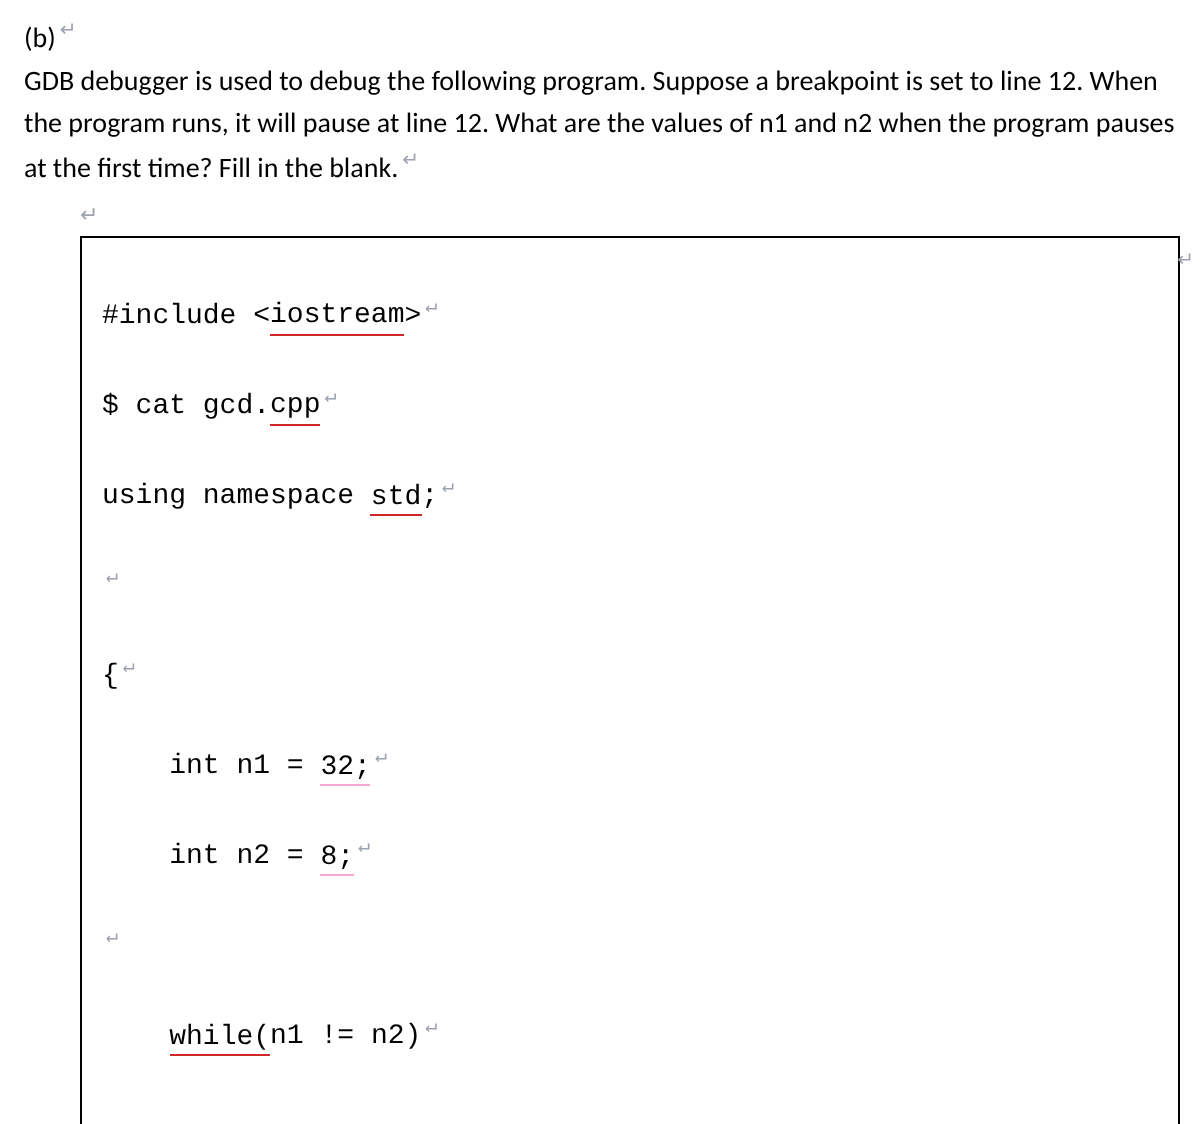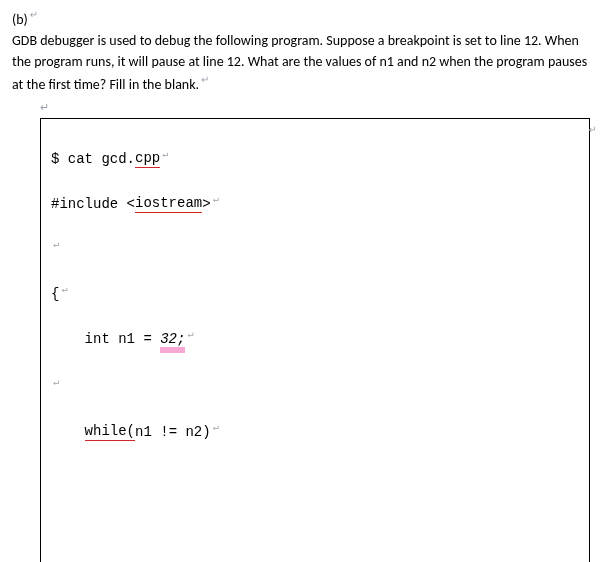--- a/index.html
+++ b/index.html
@@ -48,24 +48,23 @@
   }
   .code-row {
     display: block;
   }
   .squig {
     border-bottom: 1px solid #d02828;
     display: inline-block;
     line-height: 1.1;
   }
   .squig-blue {
-    border-bottom: 6px solid #f9a8d4;
+    border-bottom: 1px solid #f9a8d4;
     display: inline-block;
     line-height: 1.1;
-    font-style: italic;
   }
   .side-mark {
     position: absolute;
     right: -8px;
     color: #9ca3af;
     font-size: 10px;
   }
 </style>
 </head>
 <body>
@@ -73,25 +72,27 @@
 <div class="label"><span>(b)</span><span class="pmark">↵</span></div>
 
 <div class="question"><span>GDB debugger is used to debug the following program. Suppose a breakpoint is set to line 12. When the program runs, it will pause at line 12. What are the values of n1 and n2 when the program pauses at the first time? Fill in the blank.</span><span class="pmark">↵</span></div>
 
 <div class="pmark-line">↵</div>
 
 <div class="codebox">
   <span class="side-mark" style="top:4px">↵</span>
 
   <div class="code">
+<span class="code-row"><span>#include &lt;</span><span class="squig">iostream</span><span>&gt;</span><span class="pmark">↵</span></span>
 <span class="code-row"><span>$ cat gcd.</span><span class="squig">cpp</span><span class="pmark">↵</span></span>
-<span class="code-row"><span>#include &lt;</span><span class="squig">iostream</span><span>&gt;</span><span class="pmark">↵</span></span>
+<span class="code-row"><span>using namespace </span><span class="squig">std</span><span>;</span><span class="pmark">↵</span></span>
 <span class="code-row"><span class="pmark">↵</span></span>
 <span class="code-row"><span>{</span><span class="pmark">↵</span></span>
 <span class="code-row"><span>    int n1 = </span><span class="squig-blue">32;</span><span class="pmark">↵</span></span>
+<span class="code-row"><span>    int n2 = </span><span class="squig-blue">8;</span><span class="pmark">↵</span></span>
 <span class="code-row"><span class="pmark">↵</span></span>
 <span class="code-row"><span>    </span><span class="squig">while(</span><span>n1 != n2)</span><span class="pmark">↵</span></span>
 
 
 
 
 
 
 
 

